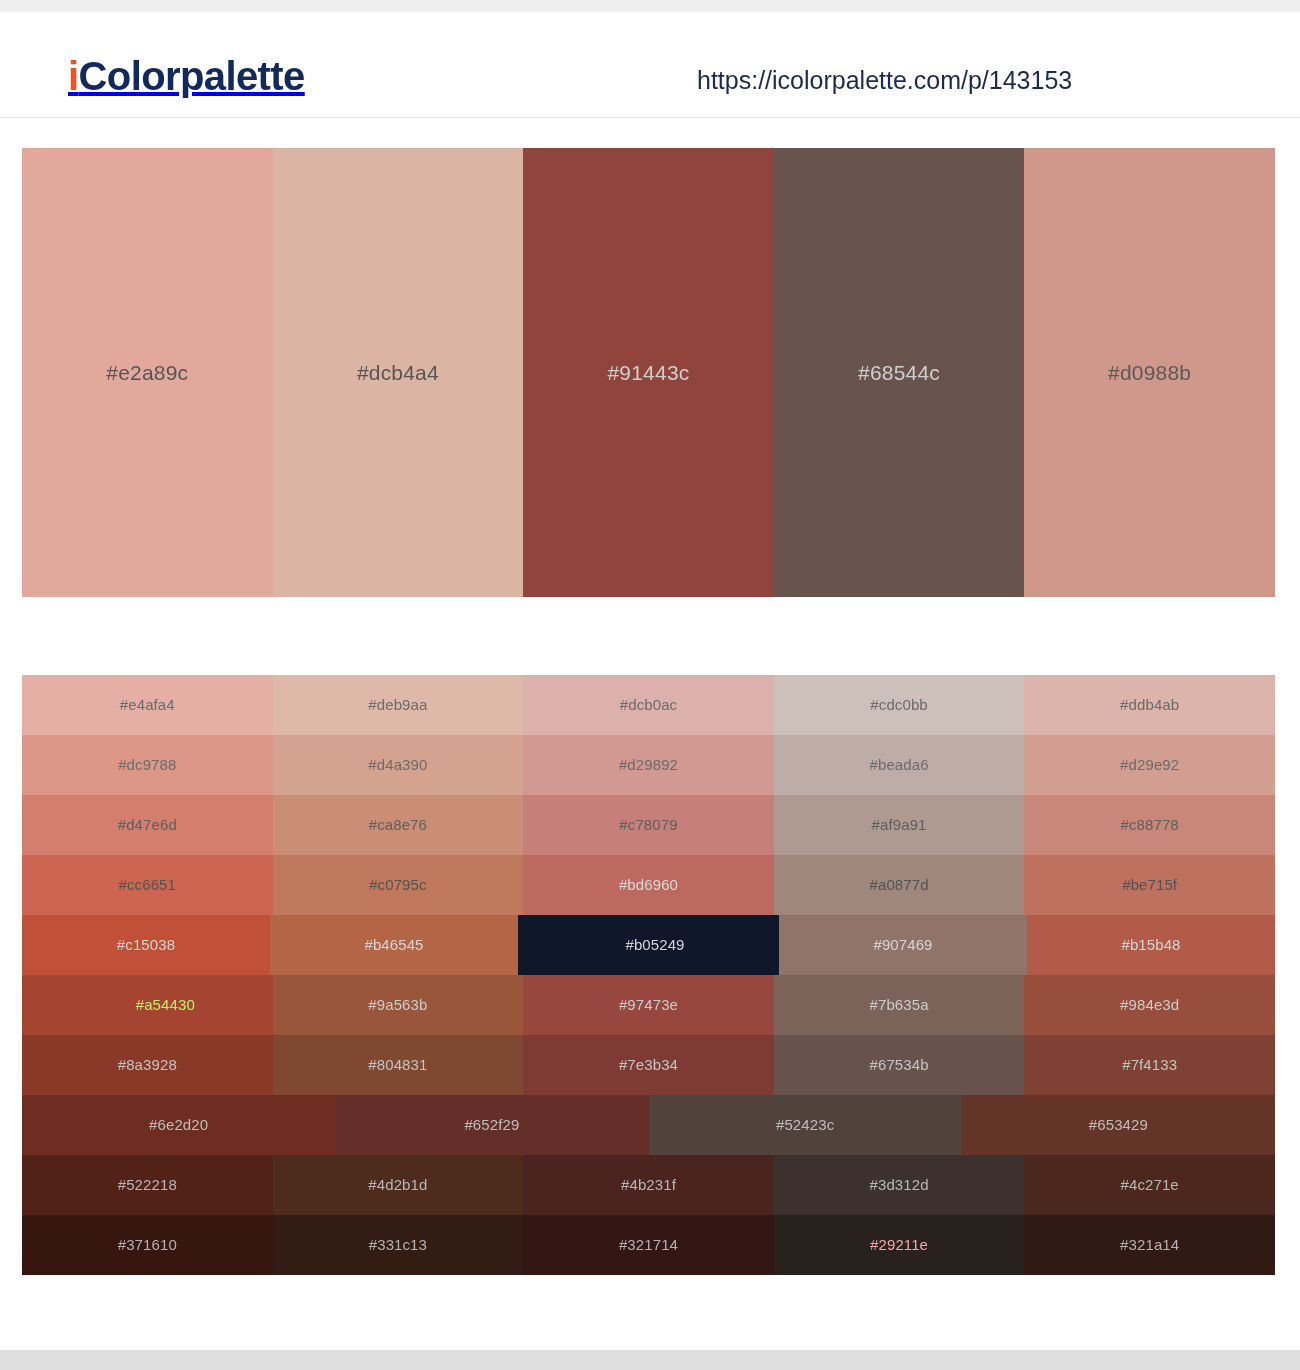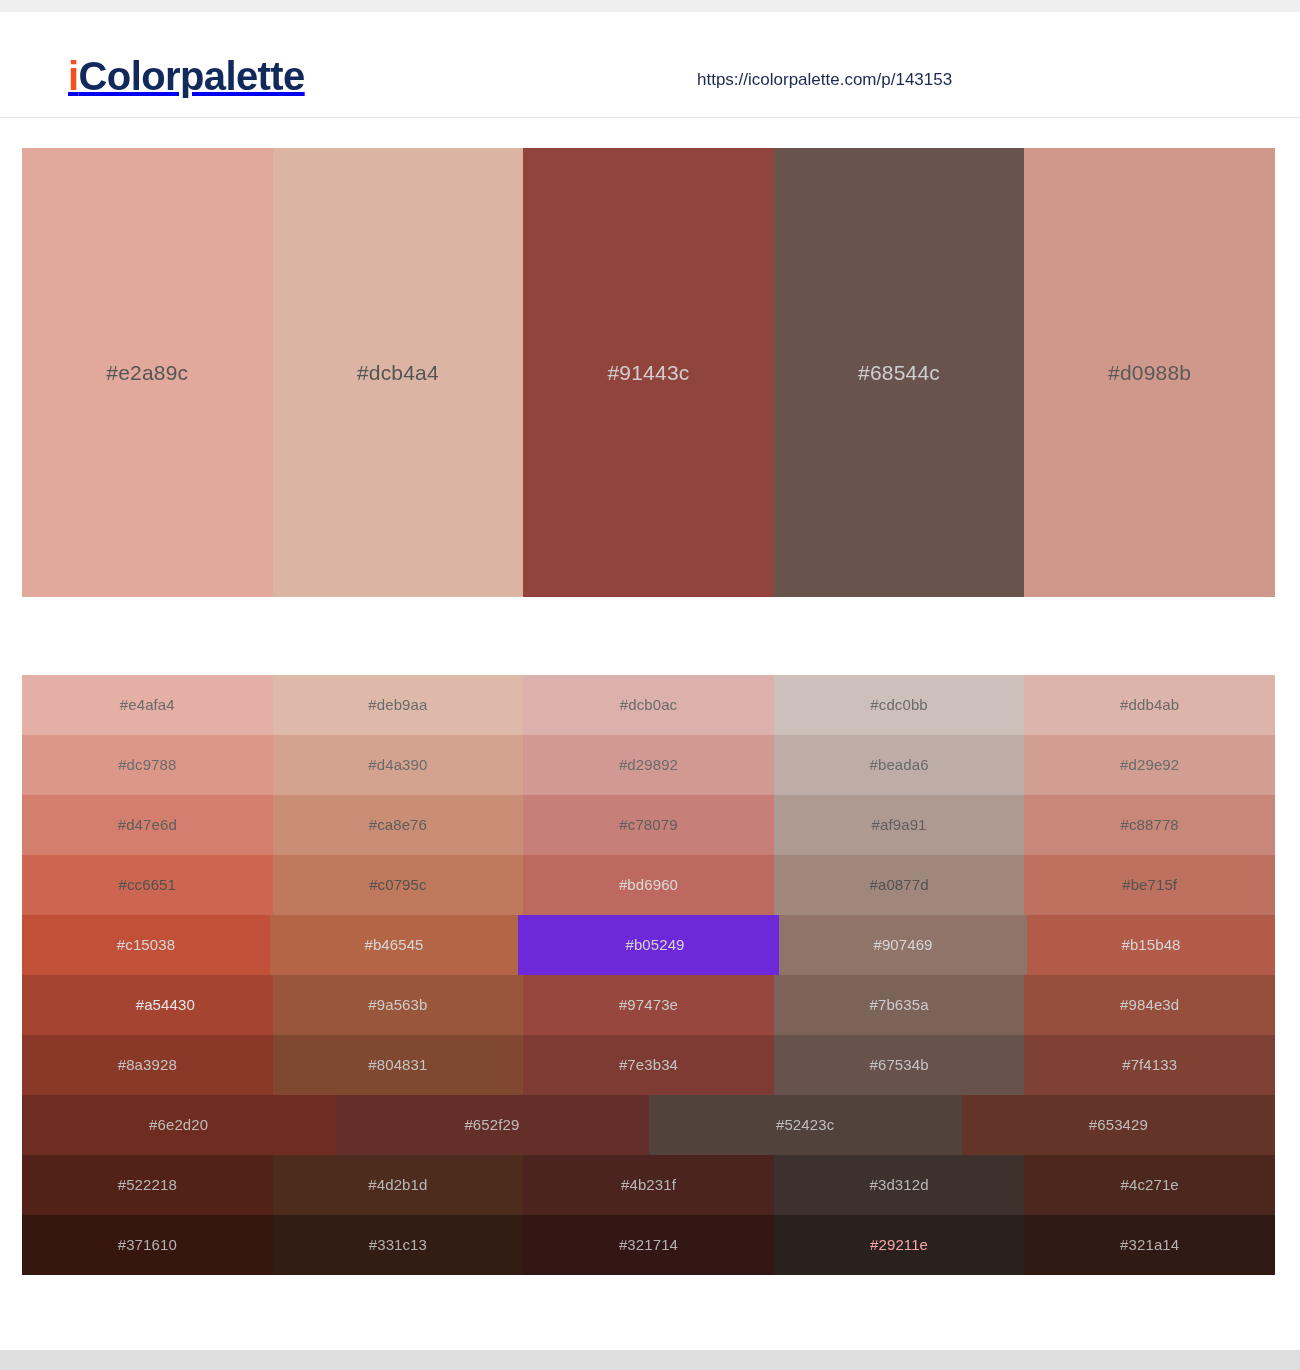--- a/index.html
+++ b/index.html
@@ -38,21 +38,21 @@
     line-height: 40px;
     white-space: nowrap;
   }
   .logo .logo-i { color: #f4511e; }
   .logo .logo-rest { color: #12295b; }
 
   .url {
     position: absolute;
     left: 697px;
     top: 53px;
-    font-size: 17px;
+    font-size: 25px;
     color: #1b2a4e;
     line-height: 30px;
     white-space: nowrap;
   }
 
   
   .palette-wrap {
     width: 1028px;
     padding: 30px 22px 16px 22px;
   }
@@ -216,33 +216,33 @@
             <span class="hexlabel" style="color: rgb(82, 82, 82);">#be715f</span>
           </div>
         </div>
         <div class="grid-row">
           <div class="grid-cell" style="background: rgb(193, 80, 56);">
             <span class="hexlabel" style="color: rgb(214, 214, 214);">#c15038</span>
           </div>
           <div class="grid-cell" style="background: rgb(180, 101, 69);">
             <span class="hexlabel" style="color: rgb(214, 214, 214);">#b46545</span>
           </div>
-          <div class="grid-cell" style="background: #6d28d9; padding-left: 13px;">
+          <div class="grid-cell" style="background: #0f172a; padding-left: 13px;">
             <span class="hexlabel" style="color: rgb(214, 214, 214);">#b05249</span>
           </div>
           <div class="grid-cell" style="background: rgb(144, 116, 105);">
             <span class="hexlabel" style="color: rgb(214, 214, 214);">#907469</span>
           </div>
           <div class="grid-cell" style="background: rgb(177, 91, 72);">
             <span class="hexlabel" style="color: rgb(214, 214, 214);">#b15b48</span>
           </div>
         </div>
         <div class="grid-row">
           <div class="grid-cell" style="background: rgb(165, 68, 48);">
-            <span class="hexlabel" style="color: #e5e5e5; margin-left: 36px;">#a54430</span>
+            <span class="hexlabel" style="color: #bef264; margin-left: 36px;">#a54430</span>
           </div>
           <div class="grid-cell" style="background: rgb(154, 86, 59);">
             <span class="hexlabel" style="color: rgb(204, 204, 204);">#9a563b</span>
           </div>
           <div class="grid-cell" style="background: rgb(151, 71, 62);">
             <span class="hexlabel" style="color: rgb(204, 204, 204);">#97473e</span>
           </div>
           <div class="grid-cell" style="background: rgb(123, 99, 90);">
             <span class="hexlabel" style="color: rgb(204, 204, 204);">#7b635a</span>
           </div>

